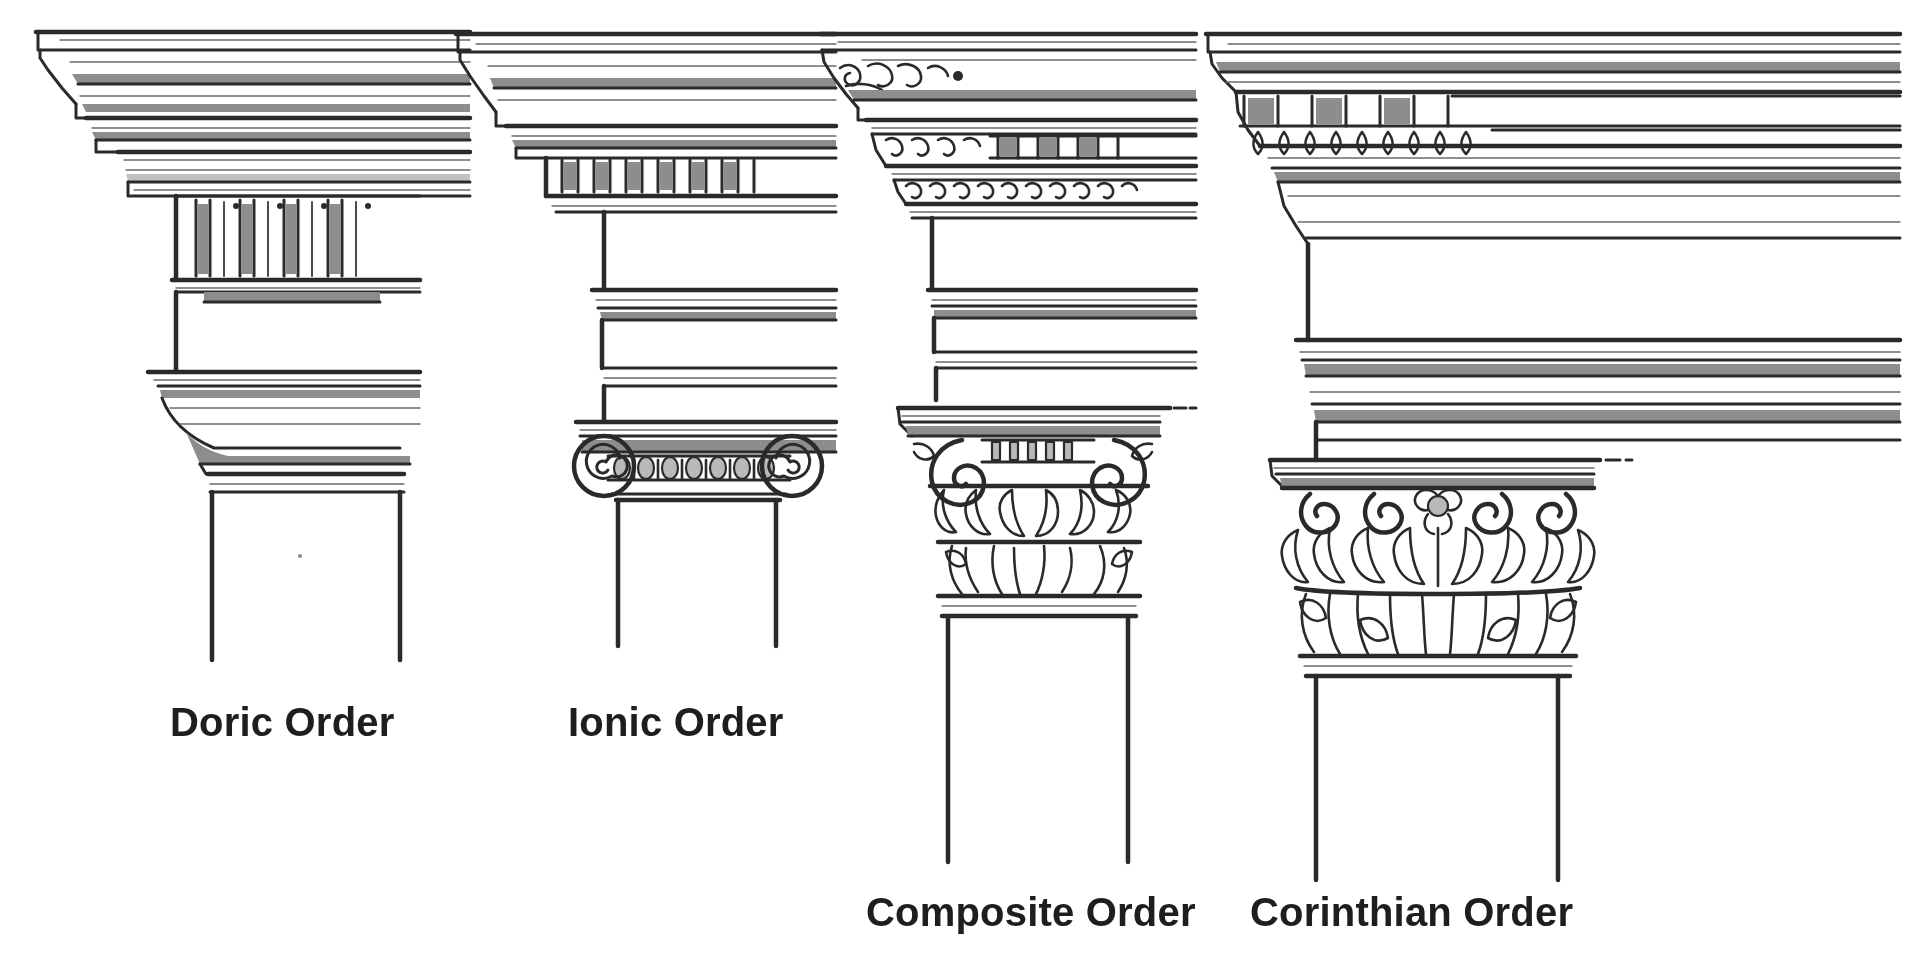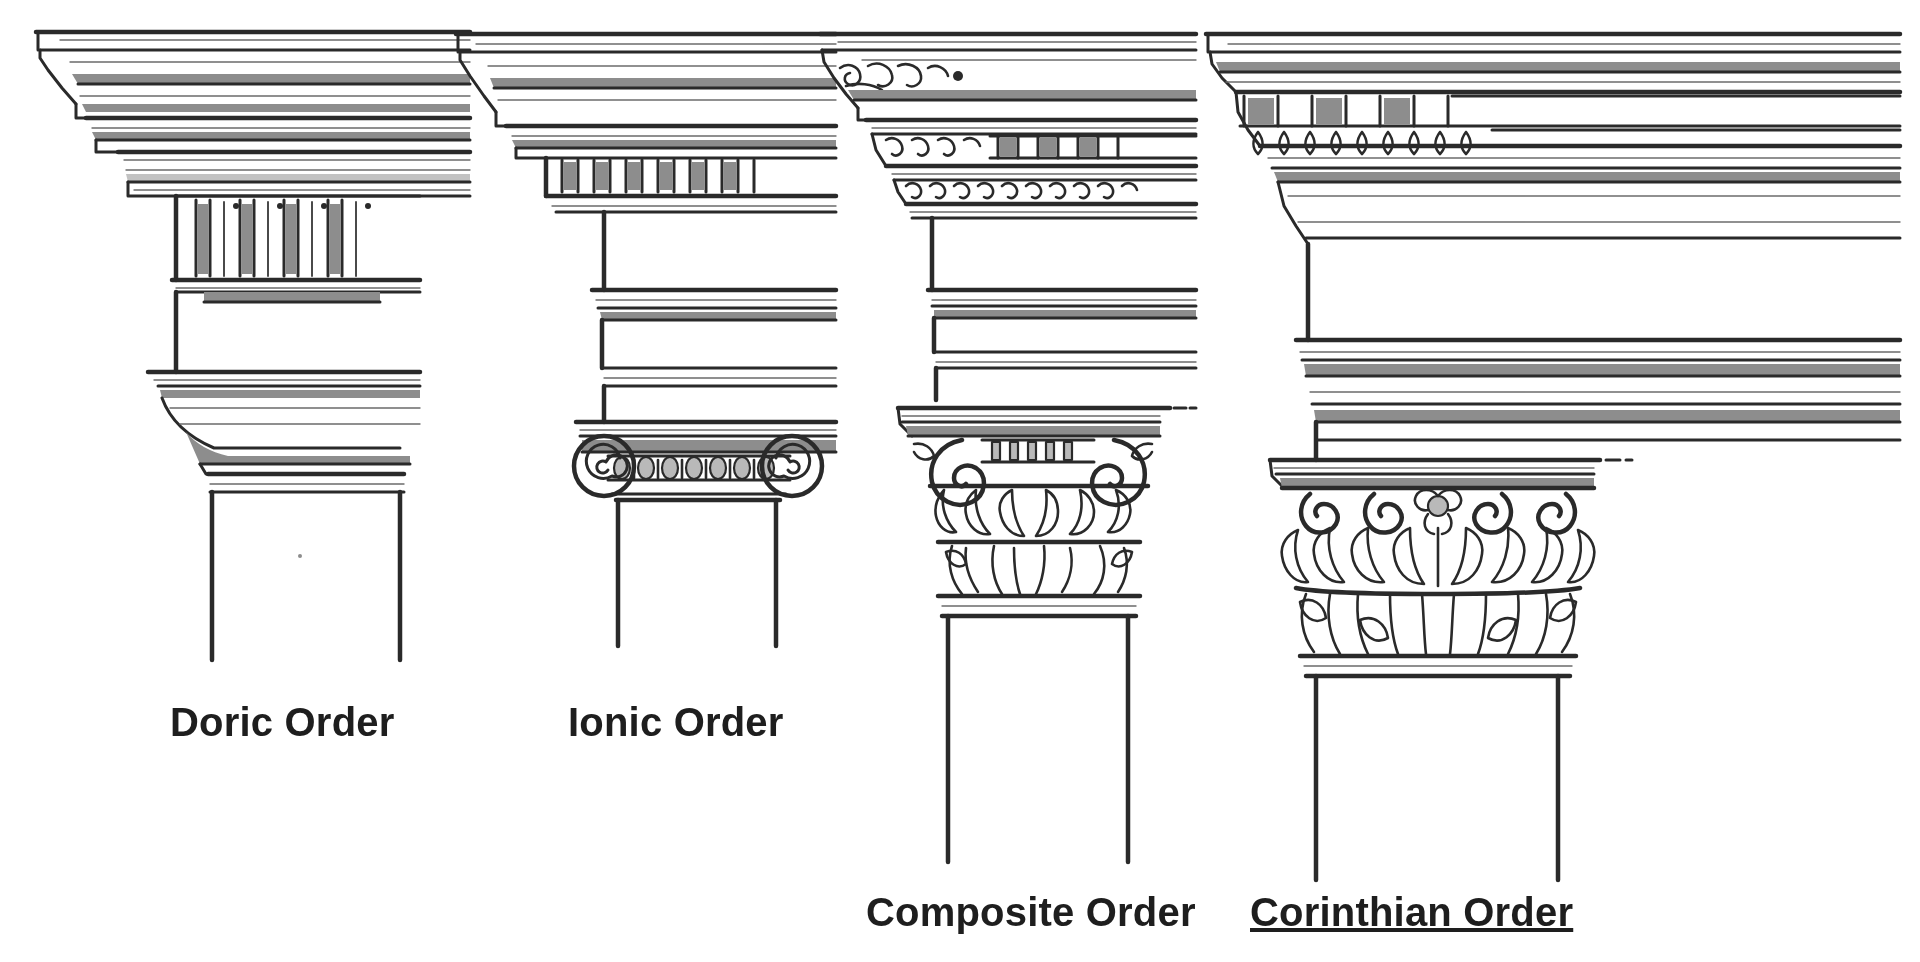--- a/index.html
+++ b/index.html
@@ -25,21 +25,21 @@
     font-family: "Liberation Sans", sans-serif;
     font-weight: bold;
     font-size: 40px;
     letter-spacing: 0.2px;
     color: #1e1e1e;
     white-space: nowrap;
   }
   #label-doric      { left: 170px;  top: 700px; }
   #label-ionic      { left: 568px;  top: 700px; }
   #label-composite  { left: 866px;  top: 890px; text-align: right; }
-  #label-corinthian { left: 1250px; top: 890px; text-decoration: underline; }
+  #label-corinthian { left: 1250px; top: 890px; }
 
   svg { display: block; }
   .ink   { fill: none; stroke: #2a2a2a; stroke-width: 3; stroke-linecap: round; stroke-linejoin: round; }
   .ink2  { fill: none; stroke: #2a2a2a; stroke-width: 4.5; stroke-linecap: round; stroke-linejoin: round; }
   .thin  { fill: none; stroke: #4a4a4a; stroke-width: 2; stroke-linecap: round; }
   .hair  { fill: none; stroke: #6b6b6b; stroke-width: 1.4; stroke-linecap: round; }
   .solid { fill: #2a2a2a; stroke: none; }
   .grey  { fill: #8d8d8d; stroke: none; }
   .lgrey { fill: #c2c2c2; stroke: none; }
   .orn   { fill: none; stroke: #2a2a2a; stroke-width: 2.6; stroke-linecap: round; stroke-linejoin: round; }

